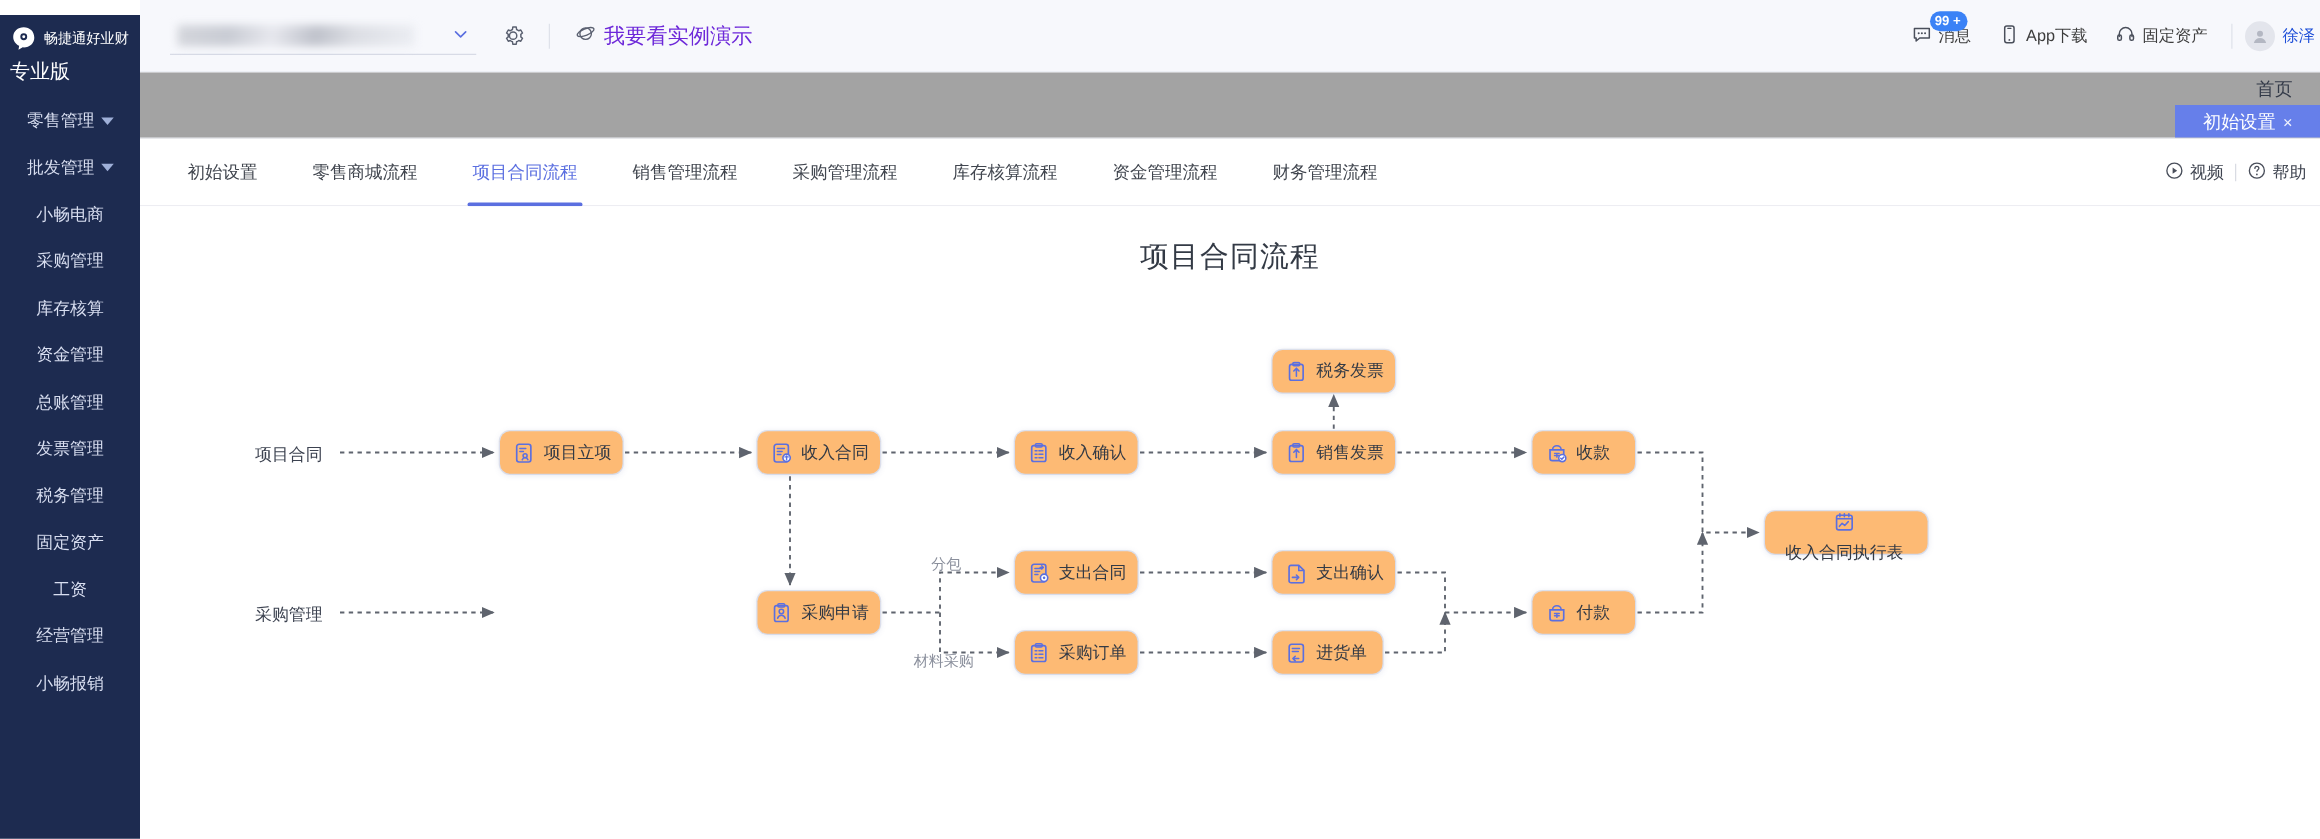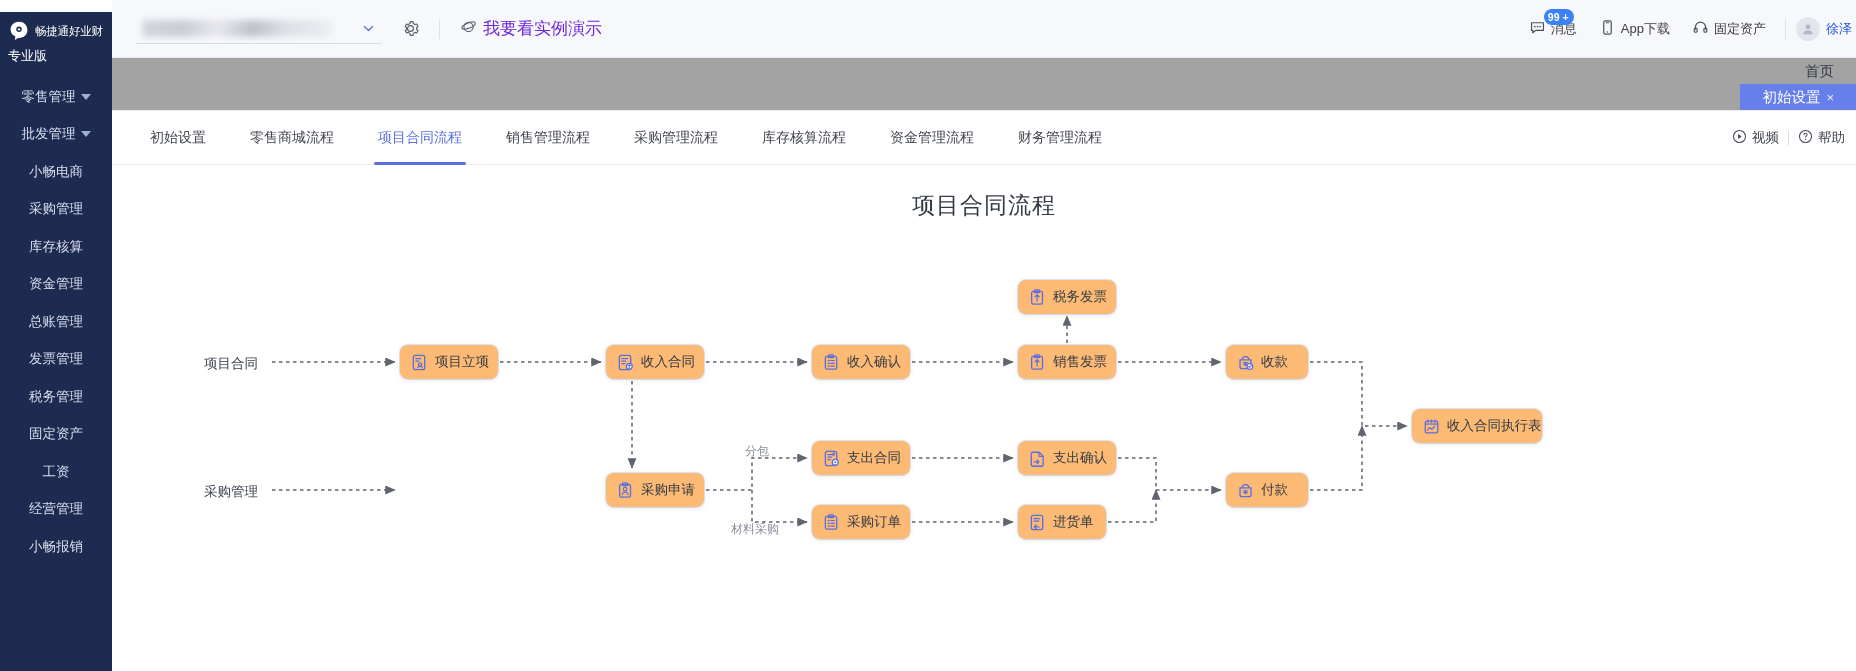--- a/index.html
+++ b/index.html
@@ -29,21 +29,21 @@
     position: relative;
   }
   .logo-mark svg { display:block; }
   .logo-text {
     font-size: 11.5px; color: #ffffff; white-space: nowrap;
     letter-spacing: -0.2px; line-height: 1;
     position: relative; top: 1px;
   }
   .logo-badge {
     margin-top: 5px;
-    font-size: 13px; color:#ffffff;
+    font-size: 16px; color:#ffffff;
     letter-spacing: 0px;
     font-family: Liberation Serif, serif;
   }
   .sidebar-menu { margin-top: 8px; }
   .sidebar-item {
     height: 37.5px;
     display: flex; align-items: center; justify-content: center;
     gap: 5px;
     color: #d8def0;
     font-size: 13.5px;
@@ -587,21 +587,21 @@
         <div class="node" style="left: 1114px; top: 308px; width: 82px;">
           <span style="width: 17px; height: 17px; flex: 0 0 17px; display: block;">
             <svg class="nicon" viewBox="0 0 18 18">
               <path d="M3.2 6.2h11.6v7.2a2 2 0 01-2 2H5.2a2 2 0 01-2-2z" fill="none" stroke="#5b6fe0" stroke-width="1.4"></path>
               <path d="M5.4 6.2c0-2 1.6-3.4 3.6-3.4s3.6 1.4 3.6 3.4" fill="none" stroke="#5b6fe0" stroke-width="1.35"></path>
               <path d="M7 9.4h4M7 11.2h4M9 9.4v3.2" stroke="#5b6fe0" stroke-width="1.25" stroke-linecap="round"></path>
             </svg>
           </span>
           <span class="nlabel">付款</span>
         </div>
-        <div class="node" style="left: 1300px; top: 244px; width: 130px;">
+        <div class="node" style="left: 1300px; top: 244px; width: 130px; flex-direction: column;">
           <span style="width: 17px; height: 17px; flex: 0 0 17px; display: block;">
             <svg class="nicon" viewBox="0 0 18 18">
               <rect x="2.4" y="3.4" width="13.2" height="12.4" rx="1.8" fill="none" stroke="#5b6fe0" stroke-width="1.4"></rect>
               <path d="M2.4 6.4h13.2" stroke="#5b6fe0" stroke-width="1.3"></path>
               <path d="M5.2 2.2v2.4M9 2.2v2.4M12.8 2.2v2.4" stroke="#5b6fe0" stroke-width="1.3" stroke-linecap="round"></path>
               <path d="M4.8 12.8l2.3-2.6 2.2 1.8 3-3.2" fill="none" stroke="#5b6fe0" stroke-width="1.3" stroke-linecap="round" stroke-linejoin="round"></path>
             </svg>
           </span>
           <span class="nlabel">收入合同执行表</span>
         </div>

